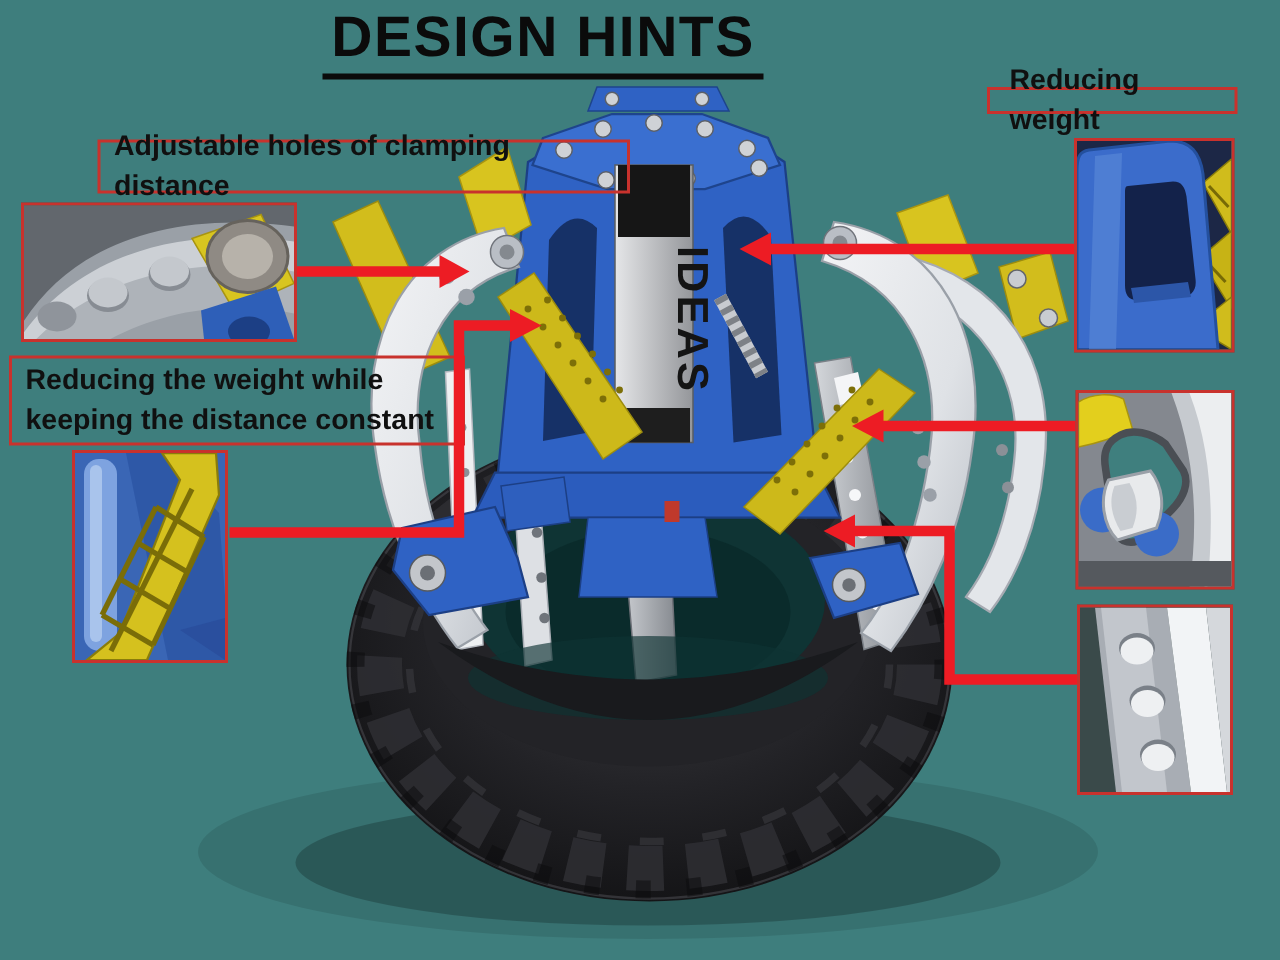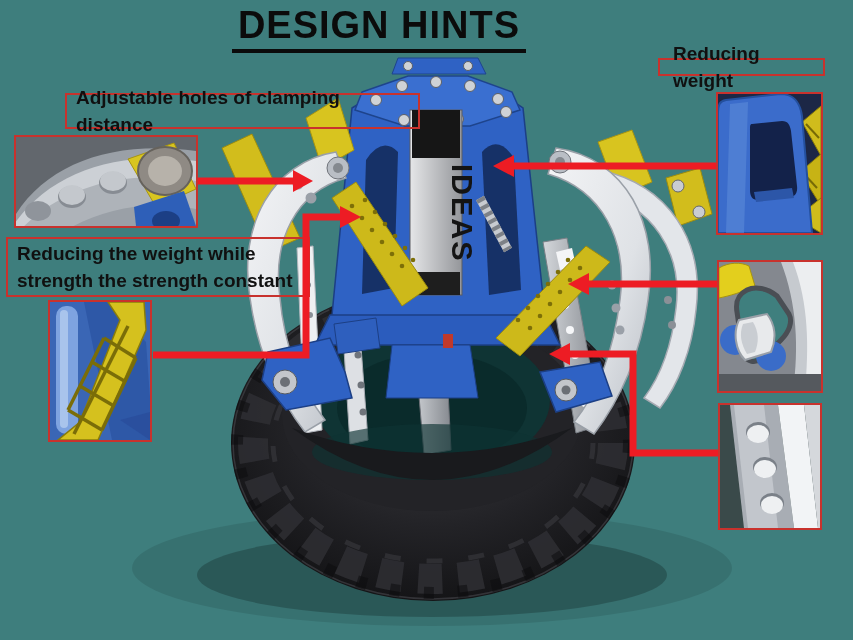--- a/index.html
+++ b/index.html
@@ -3,21 +3,21 @@
 <meta charset="utf-8">
 <style>
   html,body{margin:0;padding:0;}
   body{font-family:"Liberation Sans", sans-serif;}
   .slide{
     position:relative;width:853px;height:640px;overflow:hidden;
     background:#3E7E7D;
   }
   .layer{position:absolute;left:0;top:0;width:853px;height:640px;}
   .title-wrap{
-    position:absolute;left:0;top:4px;width:724px;text-align:center;margin-left:17px;
+    position:absolute;left:0;top:4px;width:724px;text-align:center;
   }
   .title{
     display:inline-block;margin:0;color:#0b0b0b;font-size:38px;font-weight:bold;
     letter-spacing:1px;border-bottom:4px solid #0b0b0b;padding:0 6px 1px 6px;line-height:1.15;
   }
   .callout{
     position:absolute;border:2px solid #C8322D;color:#101010;font-weight:bold;
     font-size:19px;line-height:27px;box-sizing:border-box;background:transparent;
     display:flex;flex-direction:column;justify-content:center;padding-left:9px;
   }
@@ -216,21 +216,21 @@
   <div class="title-wrap">
     <h1 class="title">DESIGN HINTS</h1>
   </div>
 
   <div class="callout" style="left:17px;top:93px;width:355px;height:36px;margin-left:48px;">
     <span>Adjustable holes of clamping distance</span>
   </div>
 
   <div class="callout" style="left:6px;top:237px;width:304px;height:60px;">
     <span>Reducing the weight while</span>
-    <span>strength the strength constant</span>
+    <span>keeping the distance constant</span>
   </div>
 
   <div class="callout" style="left:658px;top:58px;width:167px;height:18px;font-size:19px;padding-left:13px;">
     <span>Reducing weight</span>
   </div>
 
   <div class="inset" style="left:14px;top:135px;width:184px;height:93px;">
     <svg width="180" height="89" viewBox="0 0 180 89">
       <rect width="180" height="89" fill="#9aa0a7"></rect>
       <path d="M -10,95 C 20,30 90,2 180,14 L 180,-10 L -10,-10 Z" fill="#62676d"></path>

